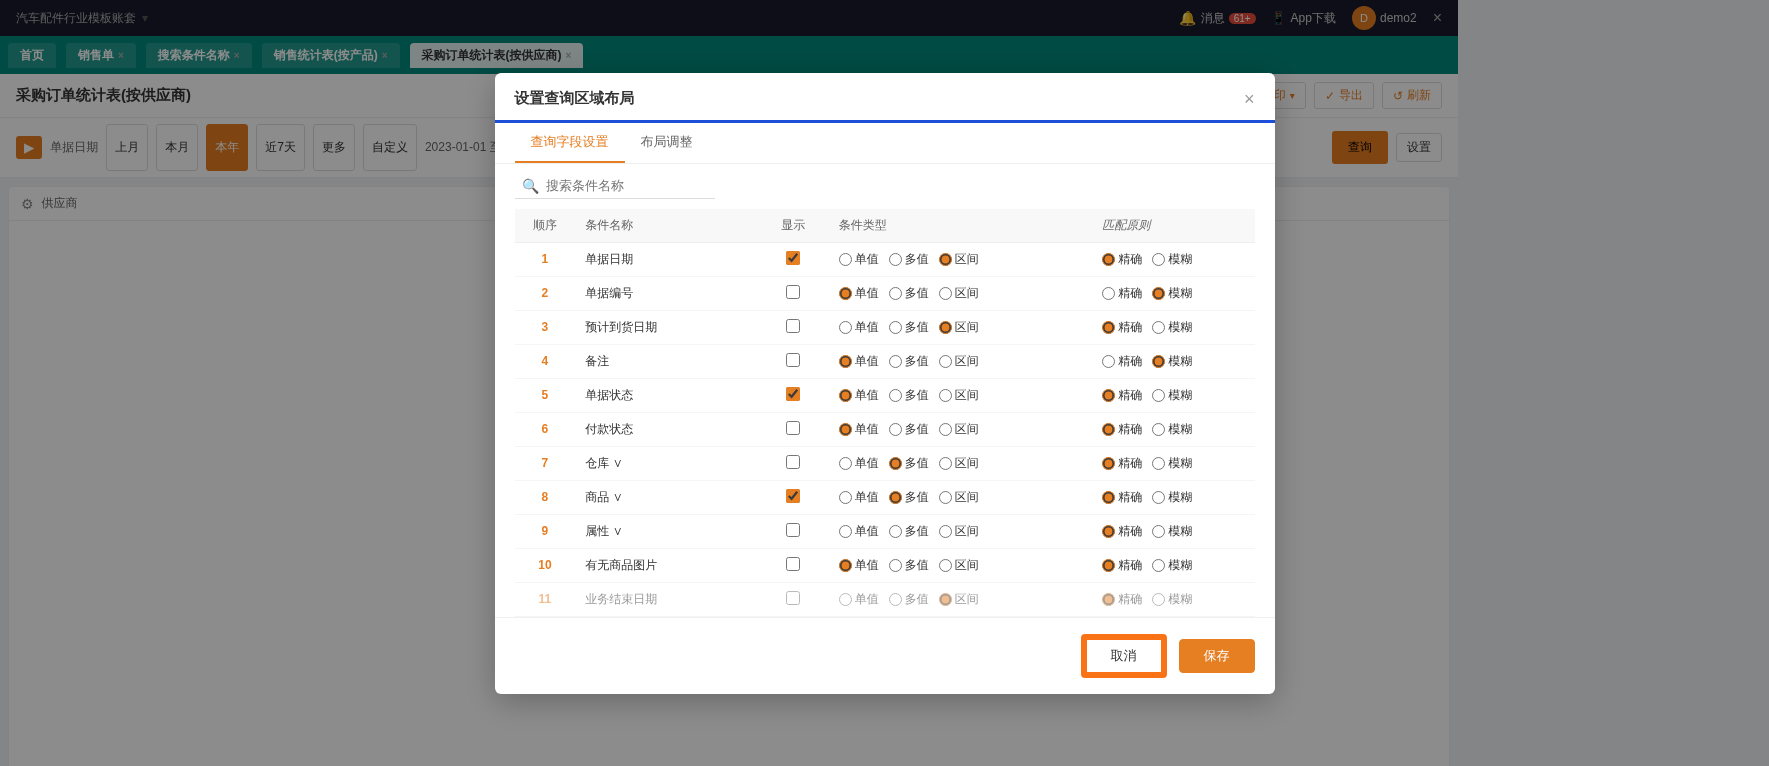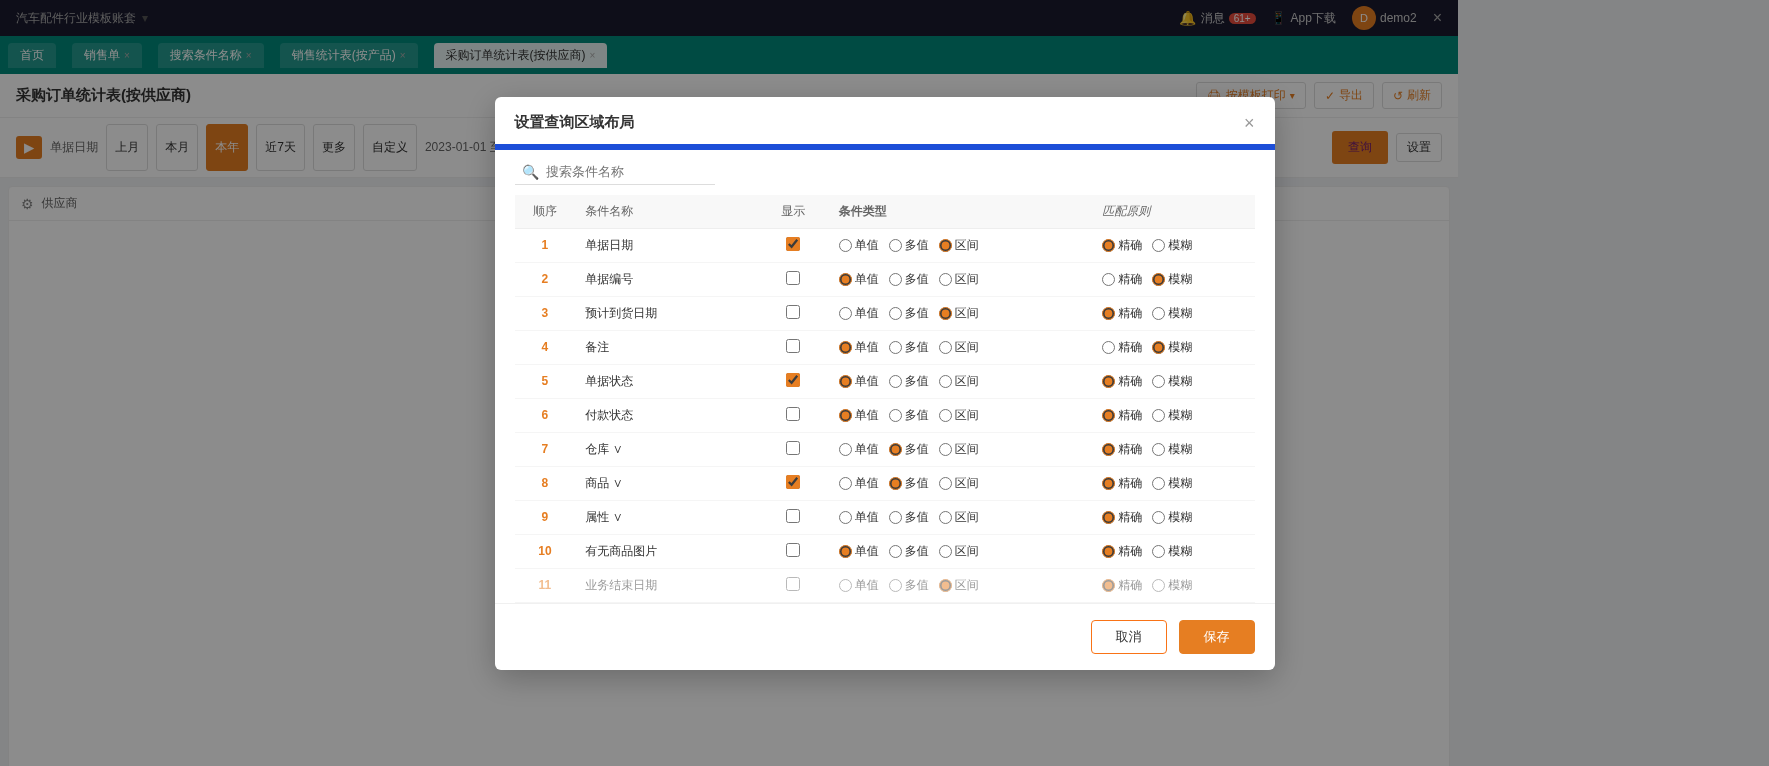--- a/index.html
+++ b/index.html
@@ -20,21 +20,22 @@
     .top-bar-right .badge { background: #e74c3c; color: #fff; border-radius: 8px; padding: 0 5px; font-size: 10px; }
     .close-x { color: #aaa; cursor: pointer; font-size: 16px; }
 
     
     .nav-bar {
       background: #00897b;
       height: 38px;
       display: flex;
       align-items: center;
       padding: 0 8px;
-      gap: 16px;
+      gap: 10px;
+      font-weight: bold;
     }
     .nav-tab {
       background: rgba(255,255,255,0.15);
       color: #fff;
       padding: 4px 12px;
       border-radius: 4px 4px 0 0;
       font-size: 12px;
       cursor: pointer;
       display: flex;
       align-items: center;
@@ -107,21 +108,21 @@
       max-height: 680px;
       display: flex;
       flex-direction: column;
       box-shadow: 0 8px 32px rgba(0,0,0,0.25);
     }
     .dialog-header {
       padding: 16px 20px 12px;
       display: flex;
       align-items: flex-end;
       justify-content: space-between;
-      border-bottom: 6px solid #1d4ed8;
+      border-bottom: 3px solid #1d4ed8;
     }
     .dialog-title { font-size: 15px; font-weight: bold; color: #333; }
     .dialog-close { cursor: pointer; color: #999; font-size: 18px; line-height: 1; }
 
     
     .dialog-tabs {
       display: flex;
       padding: 0 20px;
       border-bottom: 1px solid #f0f0f0;
       gap: 0;
@@ -167,21 +168,21 @@
       text-align: left;
       font-size: 12px;
       color: #666;
       background: #f8f8f8;
       border-bottom: 1px solid #eee;
       font-weight: normal;
     }
     .dialog-table thead th:first-child { width: 60px; text-align: center; }
     .dialog-table thead th:nth-child(2) { width: 180px; }
     .dialog-table thead th:nth-child(3) { width: 70px; text-align: center; }
-    .dialog-table thead th:nth-child(4) { width: 260px; font-weight: bold; }
+    .dialog-table thead th:nth-child(4) { width: 260px; }
     .dialog-table thead th:nth-child(5) { width: 160px; font-style: italic; }
 
     .dialog-table tbody tr { border-bottom: 1px solid #f5f5f5; }
     .dialog-table tbody td { padding: 8px 10px; font-size: 12px; color: #333; }
     .dialog-table tbody td:first-child { text-align: center; color: #e67e22; font-weight: bold; }
     .dialog-table tbody td:nth-child(3) { text-align: center; }
 
     
     .cb { width: 14px; height: 14px; cursor: pointer; accent-color: #e67e22; }
 
@@ -194,21 +195,21 @@
     .dialog-footer {
       padding: 16px 20px;
       display: flex;
       align-items: center;
       justify-content: flex-end;
       gap: 12px;
       border-top: 1px solid #f0f0f0;
     }
     .btn-cancel {
       background: #fff;
-      border: 1px solid #f97316;
+      border: 6px solid #f97316;
       border-radius: 4px;
       padding: 7px 24px;
       font-size: 13px;
       cursor: pointer;
       color: #333;
     }
     .btn-save {
       background: #e67e22;
       border: 1px solid #e67e22;
       border-radius: 4px;
@@ -298,40 +299,48 @@
     <button class="filter-toggle">▶</button>
     <span class="date-label">单据日期</span>
     <button class="date-btn">上月</button>
     <button class="date-btn">本月</button>
     <button class="date-btn active">本年</button>
     <button class="date-btn">近7天</button>
     <button class="date-btn">更多</button>
     <button class="date-btn">自定义</button>
     <span class="date-range">2023-01-01 至 2023-12-31</span>
     <span style="flex:1;"></span>
-    <button style="background:#e67e22;color:#701a75;border:none;border-radius:3px;padding:8px 16px;font-size:12px;cursor:pointer;">查询</button>
+    <button style="background:#e67e22;color:#000000;border:none;border-radius:3px;padding:8px 16px;font-size:12px;cursor:pointer;">查询</button>
     <button style="background:#fff;border:1px solid #ddd;border-radius:3px;padding:5px 10px;font-size:12px;cursor:pointer;color:#333;">设置</button>
   </div>
 
   <div class="table-area" style="margin:8px;height:calc(100% - 180px);overflow:hidden;">
     <div class="table-header">
       <span class="gear-icon">⚙</span>
       <span style="font-size:12px;color:#666;flex:1;">供应商</span>
       <span style="font-size:12px;color:#666;flex:2;">供应商</span>
     </div>
   </div>
 
   <div class="overlay">
     <div class="dialog">
 
       <div class="dialog-header">
         <span class="dialog-title">设置查询区域布局</span>
         <span class="dialog-close">×</span>
       </div>
 
+      <div class="dialog-tabs">
+        <div class="dialog-tab active">
+          <span>查询字段设置</span>
+        </div>
+        <div class="dialog-tab">
+          <span>布局调整</span>
+        </div>
+      </div>
 
       <div class="dialog-search">
         <div class="search-box">
           <span class="search-icon">🔍</span>
           <input type="text" placeholder="搜索条件名称" style="">
         </div>
       </div>
 
       <div class="dialog-table">
         <table>

